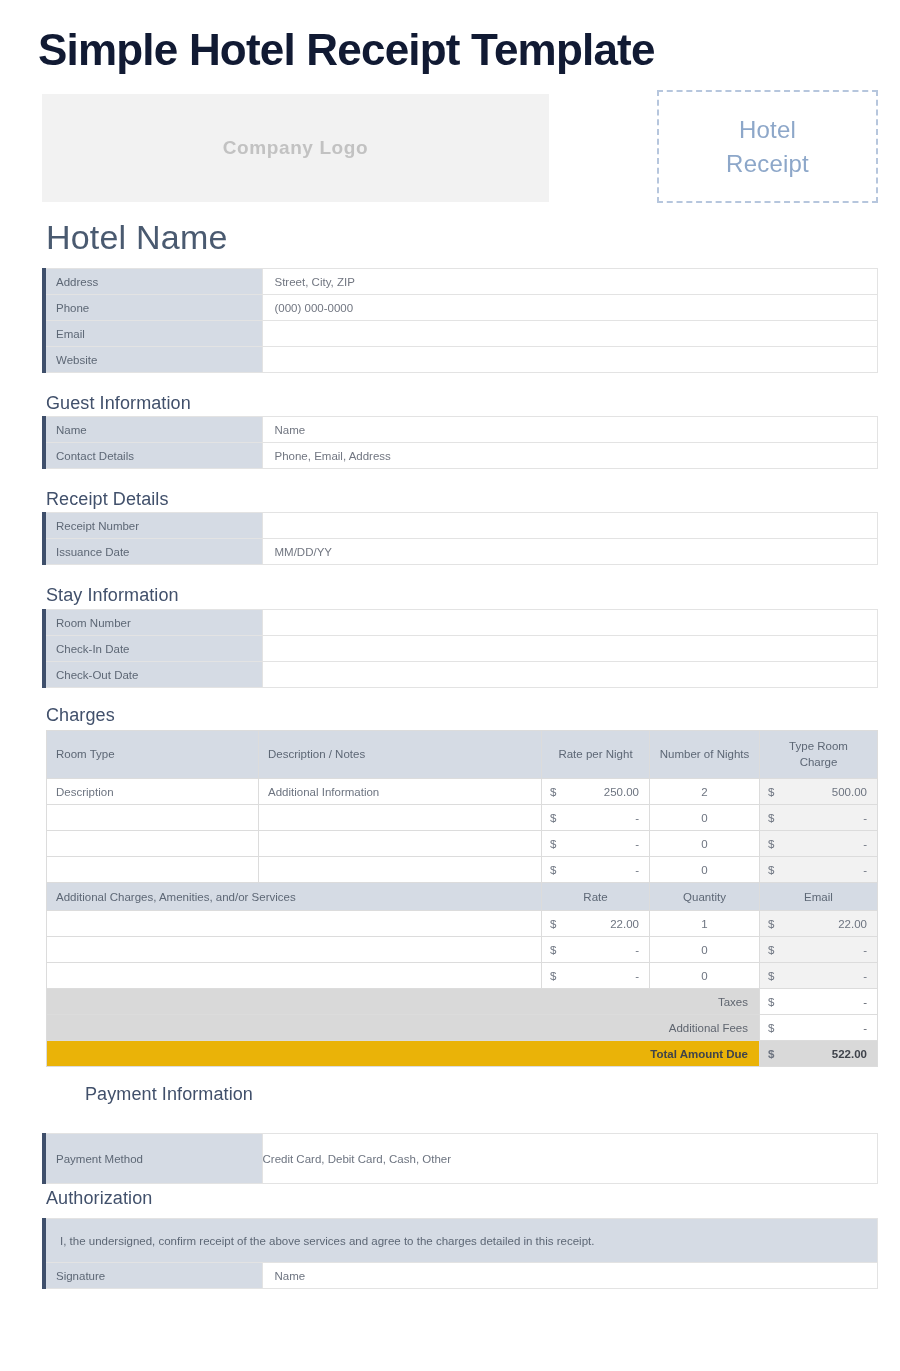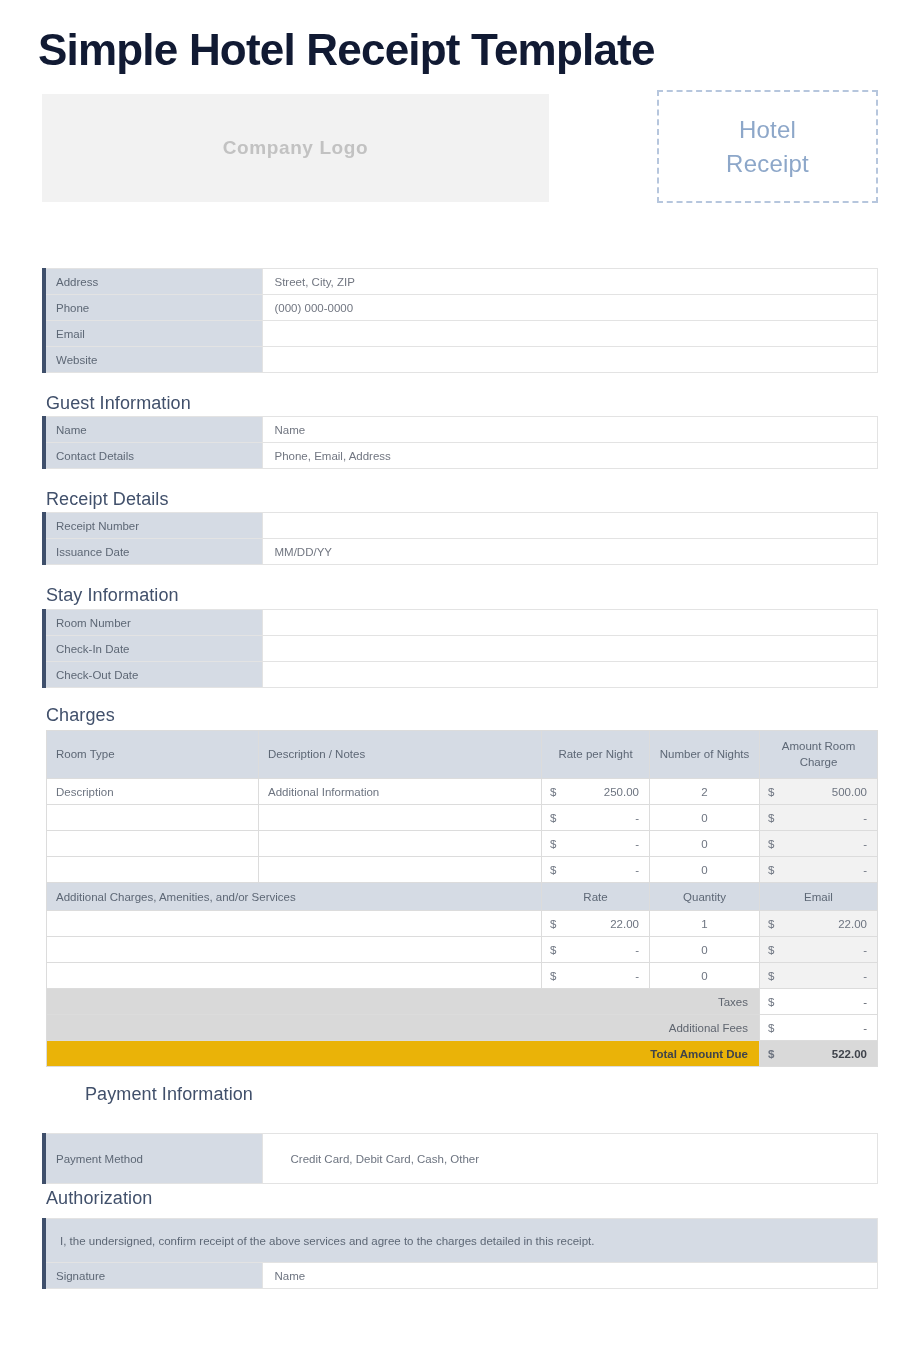--- a/index.html
+++ b/index.html
@@ -214,21 +214,21 @@
     padding: 0 10px;
     height: 50px;
     vertical-align: middle;
   }
   .pay-table td.lbl {
     width: 218px;
     background: #d5dbe4;
     color: #5d6775;
     border-left: 4px solid #3f4f6b;
   }
-  .pay-table td.val { background: #ffffff; padding-left: 28px; }
+  .pay-table td.val { background: #ffffff; padding-left: 0; }
 
   
   .auth-table {
     position: absolute;
     left: 42px;
     top: 1218px;
     width: 836px;
     border-collapse: collapse;
     table-layout: fixed;
   }
@@ -265,20 +265,21 @@
   <div class="header-band">
     <div class="logo-box">
       <span class="logo-text">Company Logo</span>
     </div>
     <div class="stamp-box">
       <span class="stamp-line">Hotel</span>
       <span class="stamp-line">Receipt</span>
     </div>
   </div>
 
+  <div class="hotel-name">Hotel Name</div>
 
   <table class="lv-table" style="top:268px;">
     <tbody>
         <tr>
       <td class="lbl">Address</td>
       <td class="val">Street, City, ZIP</td>
     </tr>
     <tr>
       <td class="lbl">Phone</td>
       <td class="val">(000) 000-0000</td>
@@ -349,21 +350,21 @@
         <col class="c4">
         <col class="c5">
     </colgroup>
 
     <tbody>
         <tr class="ch-head">
       <td class="left">Room Type</td>
       <td class="left">Description / Notes</td>
       <td>Rate per Night</td>
       <td>Number of Nights</td>
-      <td>Amount Room Charge</td>
+      <td>Type Room Charge</td>
     </tr>
 
     <tr class="data">
       <td class="txt">Description</td>
       <td class="txt">Additional Information</td>
       <td class="money"><span class="cur">$</span><span>250.00</span></td>
       <td class="num">2</td>
       <td class="money shade"><span class="cur">$</span><span>500.00</span></td>
     </tr>
 

